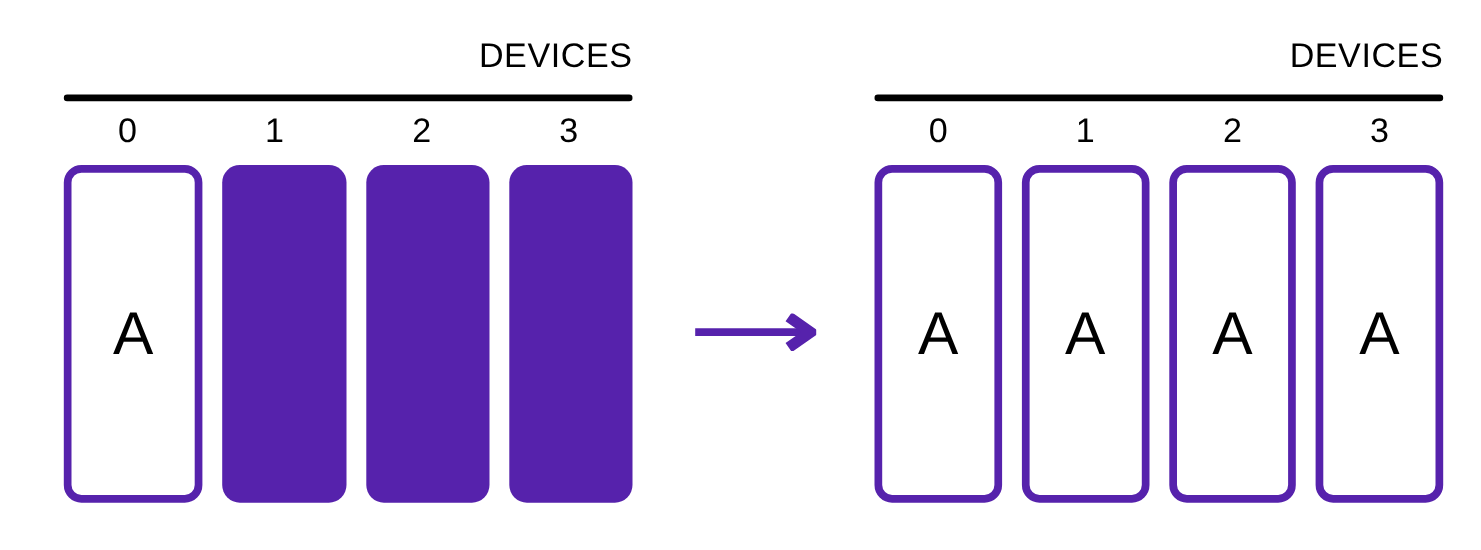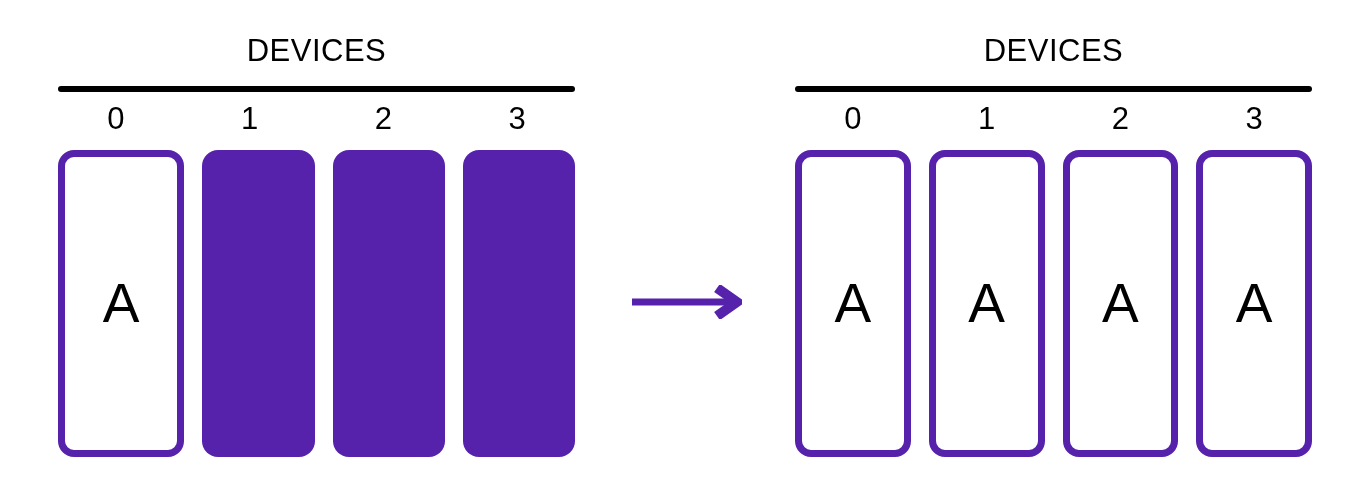--- a/index.html
+++ b/index.html
@@ -12,21 +12,21 @@
     color: #000;
     overflow: hidden;
   }
   .panel { position: absolute; top: 0; height: 500px; }
   .panel-before { left: 58px;  width: 517px; }
   .panel-after  { left: 795px; width: 517px; }
 
   .panel-title {
     position: absolute;
     top: 35px; left: 0; right: 0;
-    text-align: center;
+    text-align: right;
     font-size: 31px;
     line-height: 31px;
     letter-spacing: 0.5px;
     color: #000;
   }
   .divider {
     position: absolute;
     top: 86px; left: 0; right: 0;
     height: 6px;
     background: var(--line, #000);

